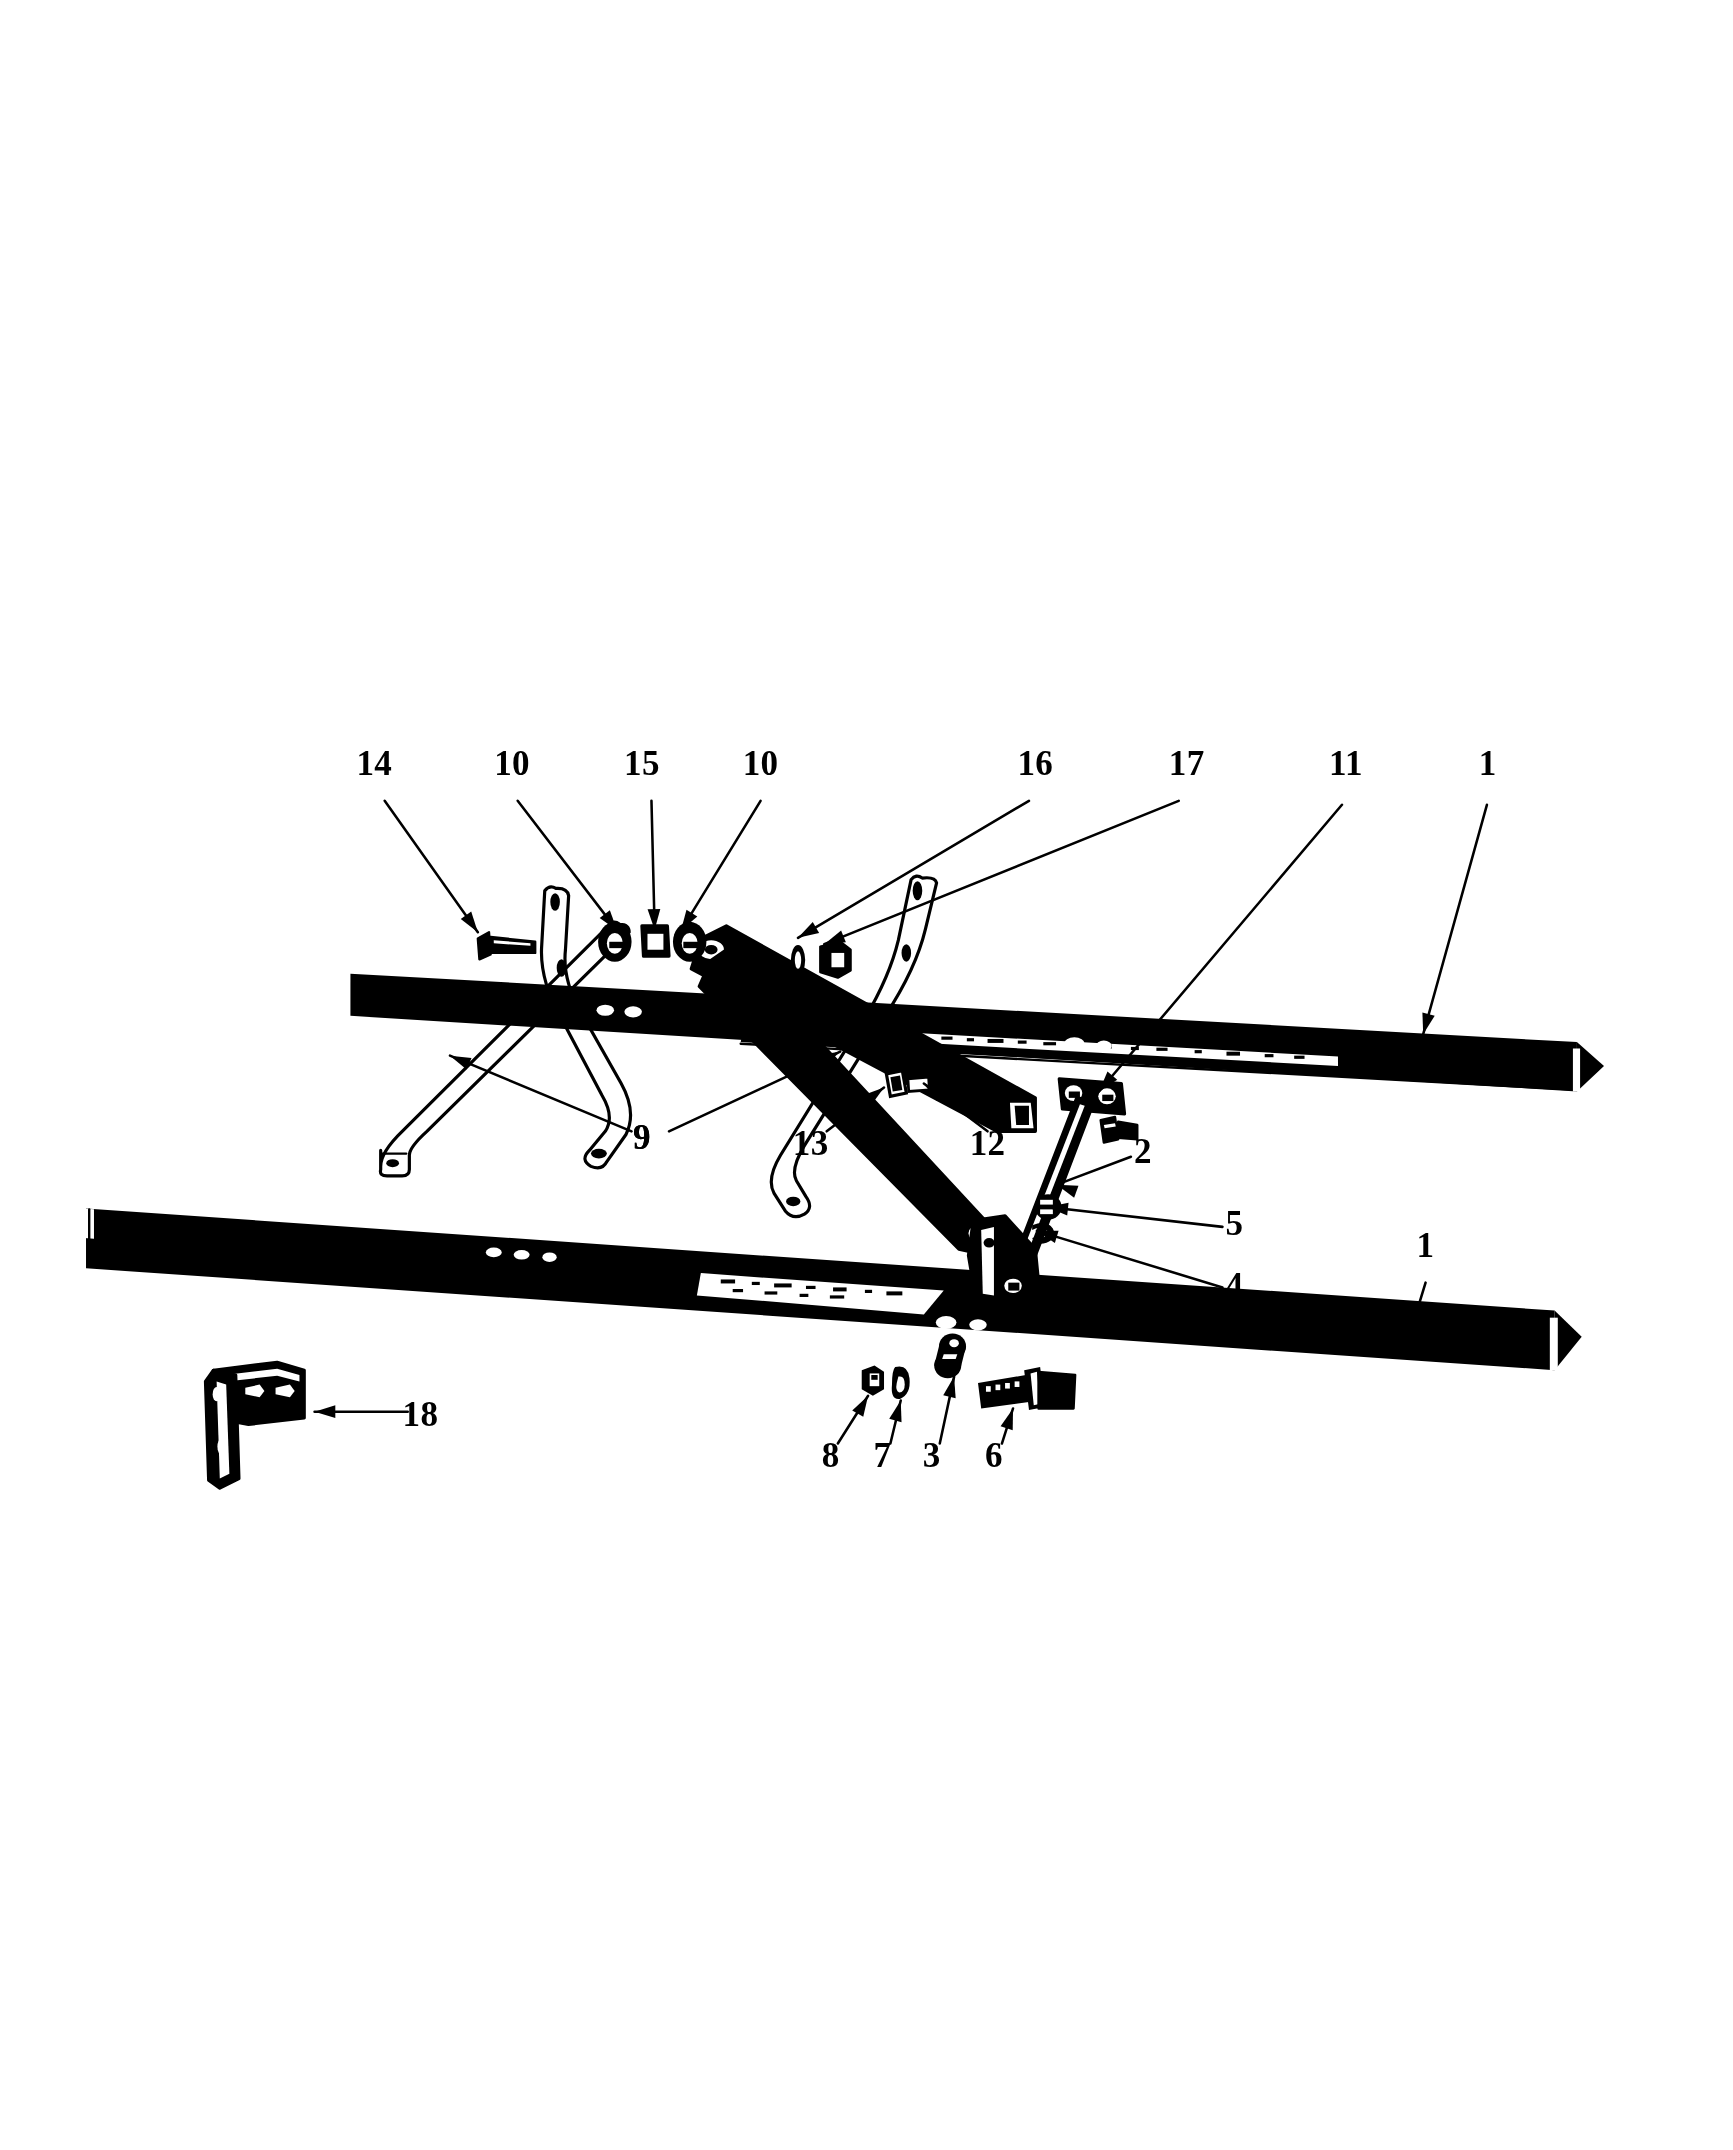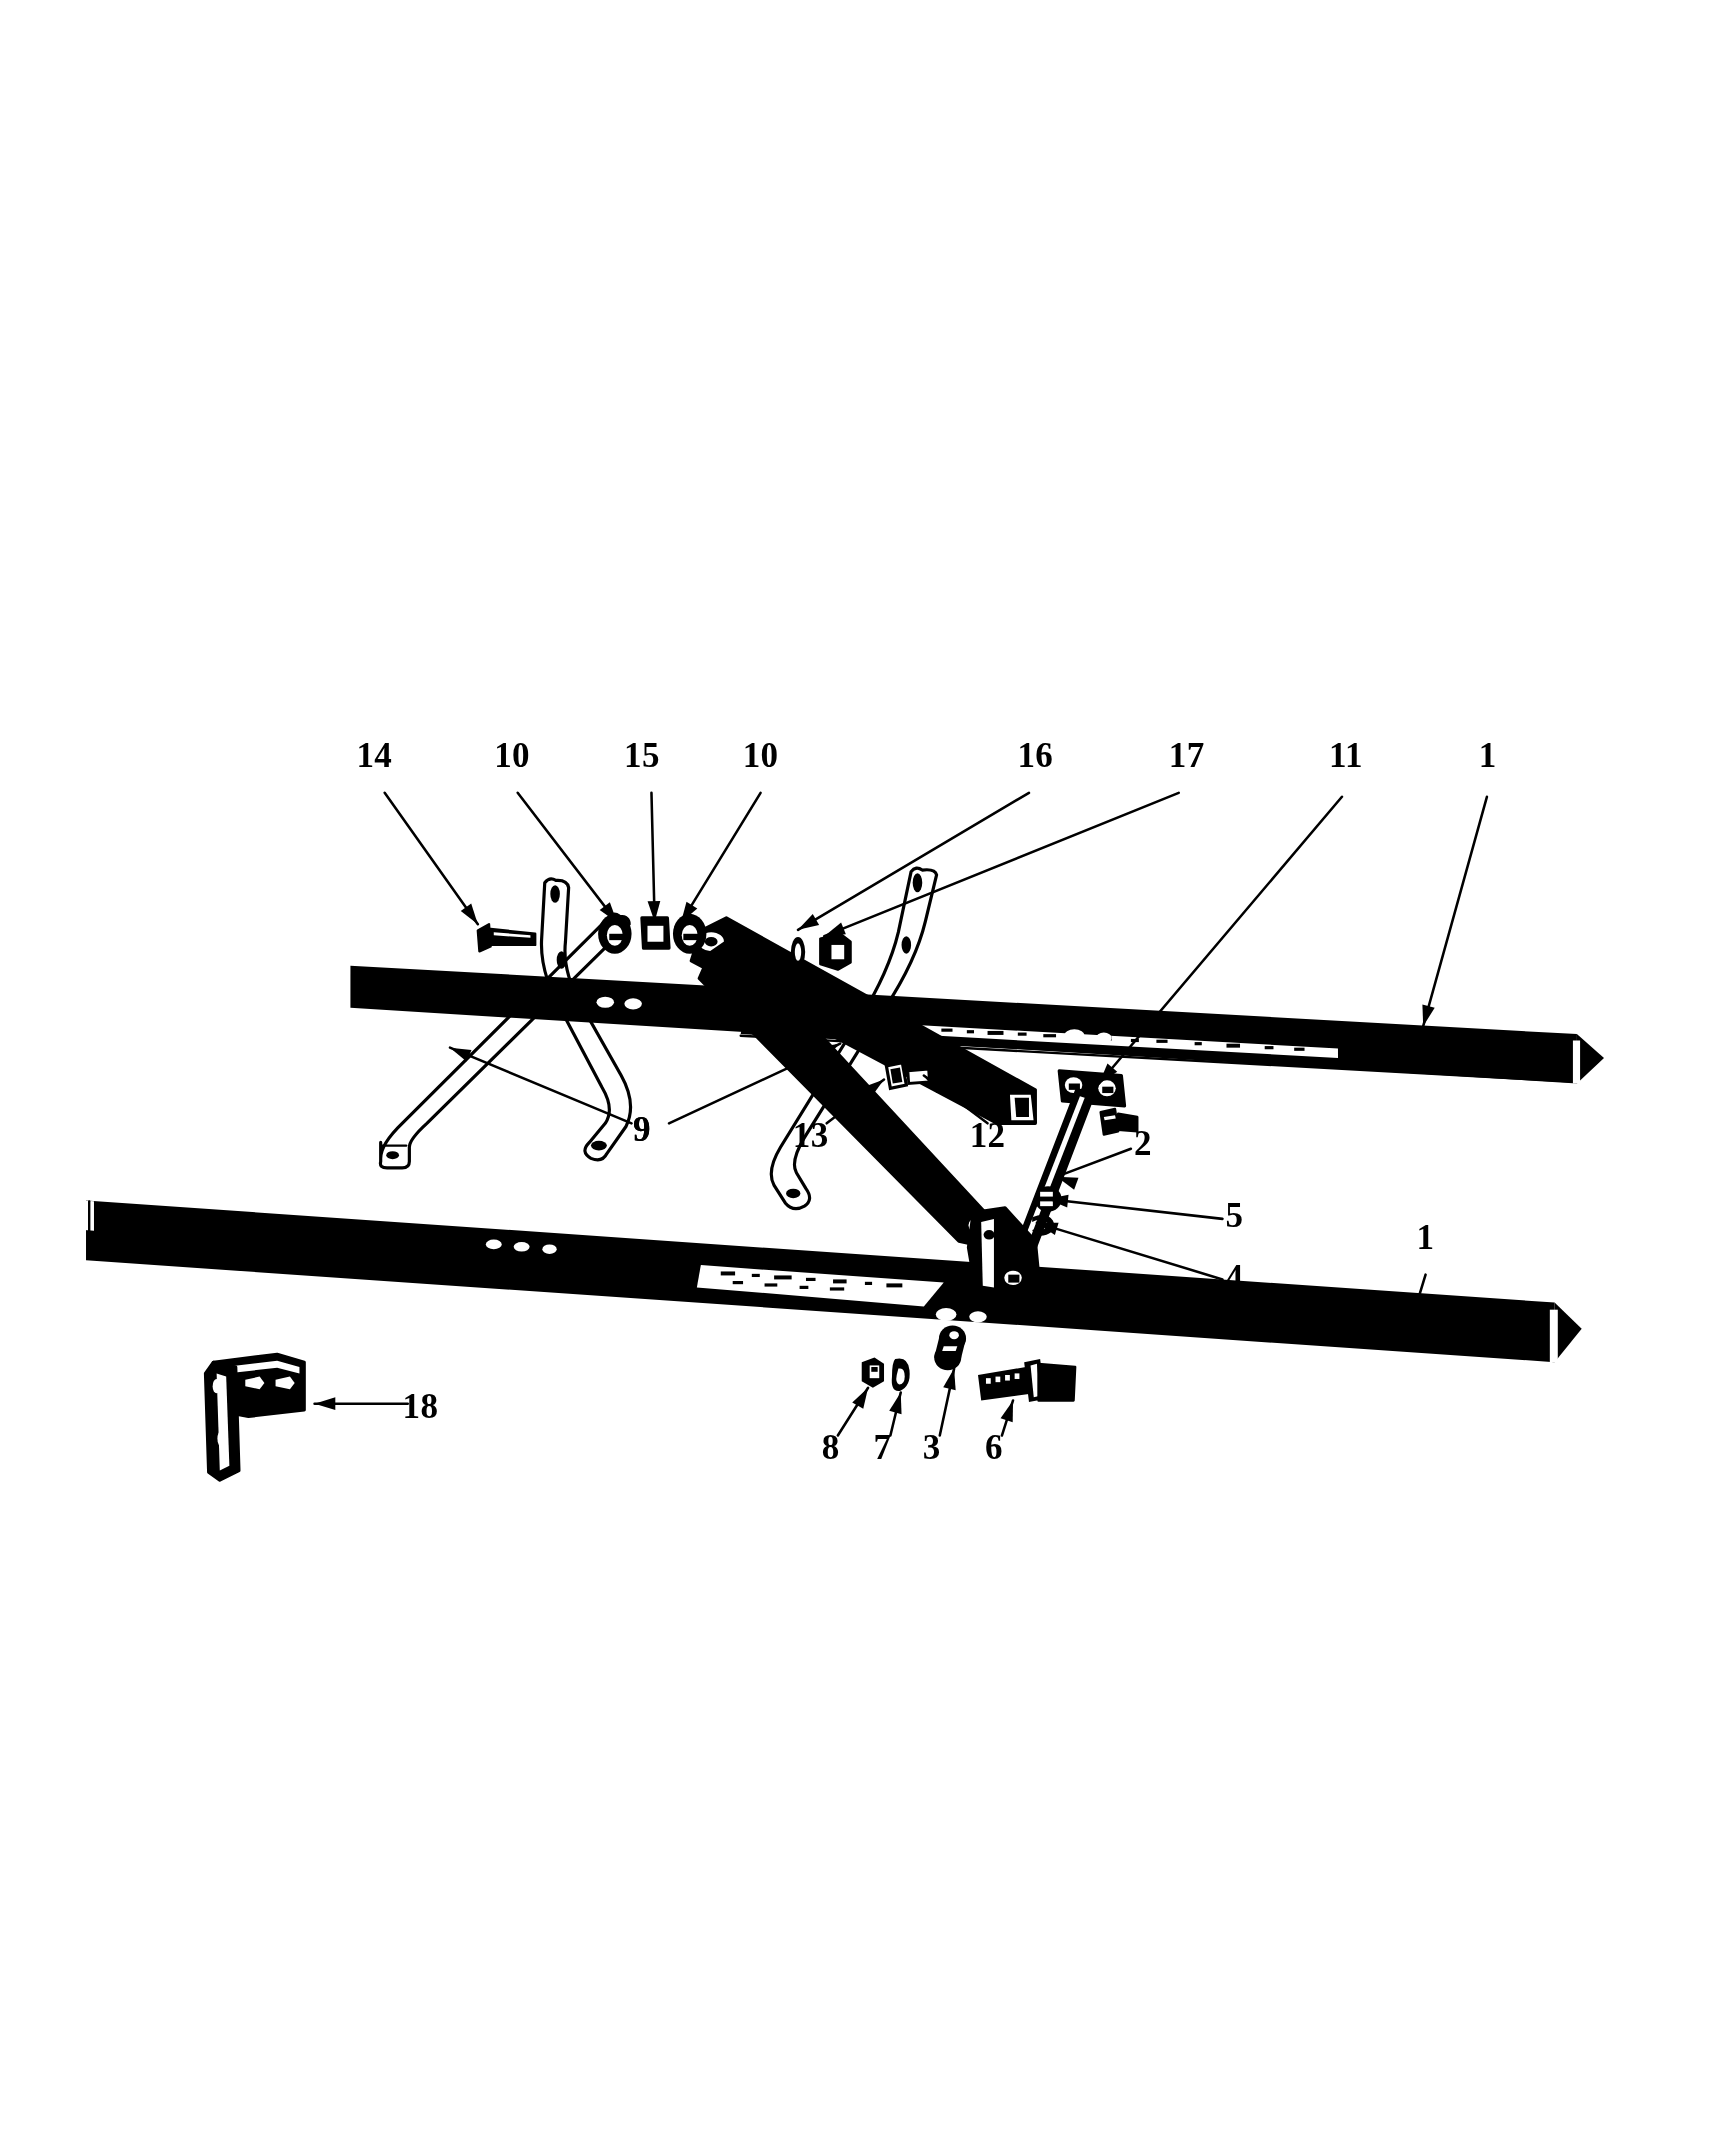--- a/index.html
+++ b/index.html
@@ -9,21 +9,21 @@
   }
   body {
     width: 1733px;
     height: 2151px;
     position: relative;
     font-family: "Liberation Serif", "DejaVu Serif", serif;
     overflow: hidden;
   }
   #diagram-root {
     position: absolute;
-    left: 0; top: 8px;
+    left: 0; top: 16px;
     width: 1733px;
     height: 2121px;
   }
   svg#parts-diagram {
     display: block;
     width: 1733px;
     height: 2151px;
   }
   .callout-label {
     font-family: "Liberation Serif", "DejaVu Serif", serif;

